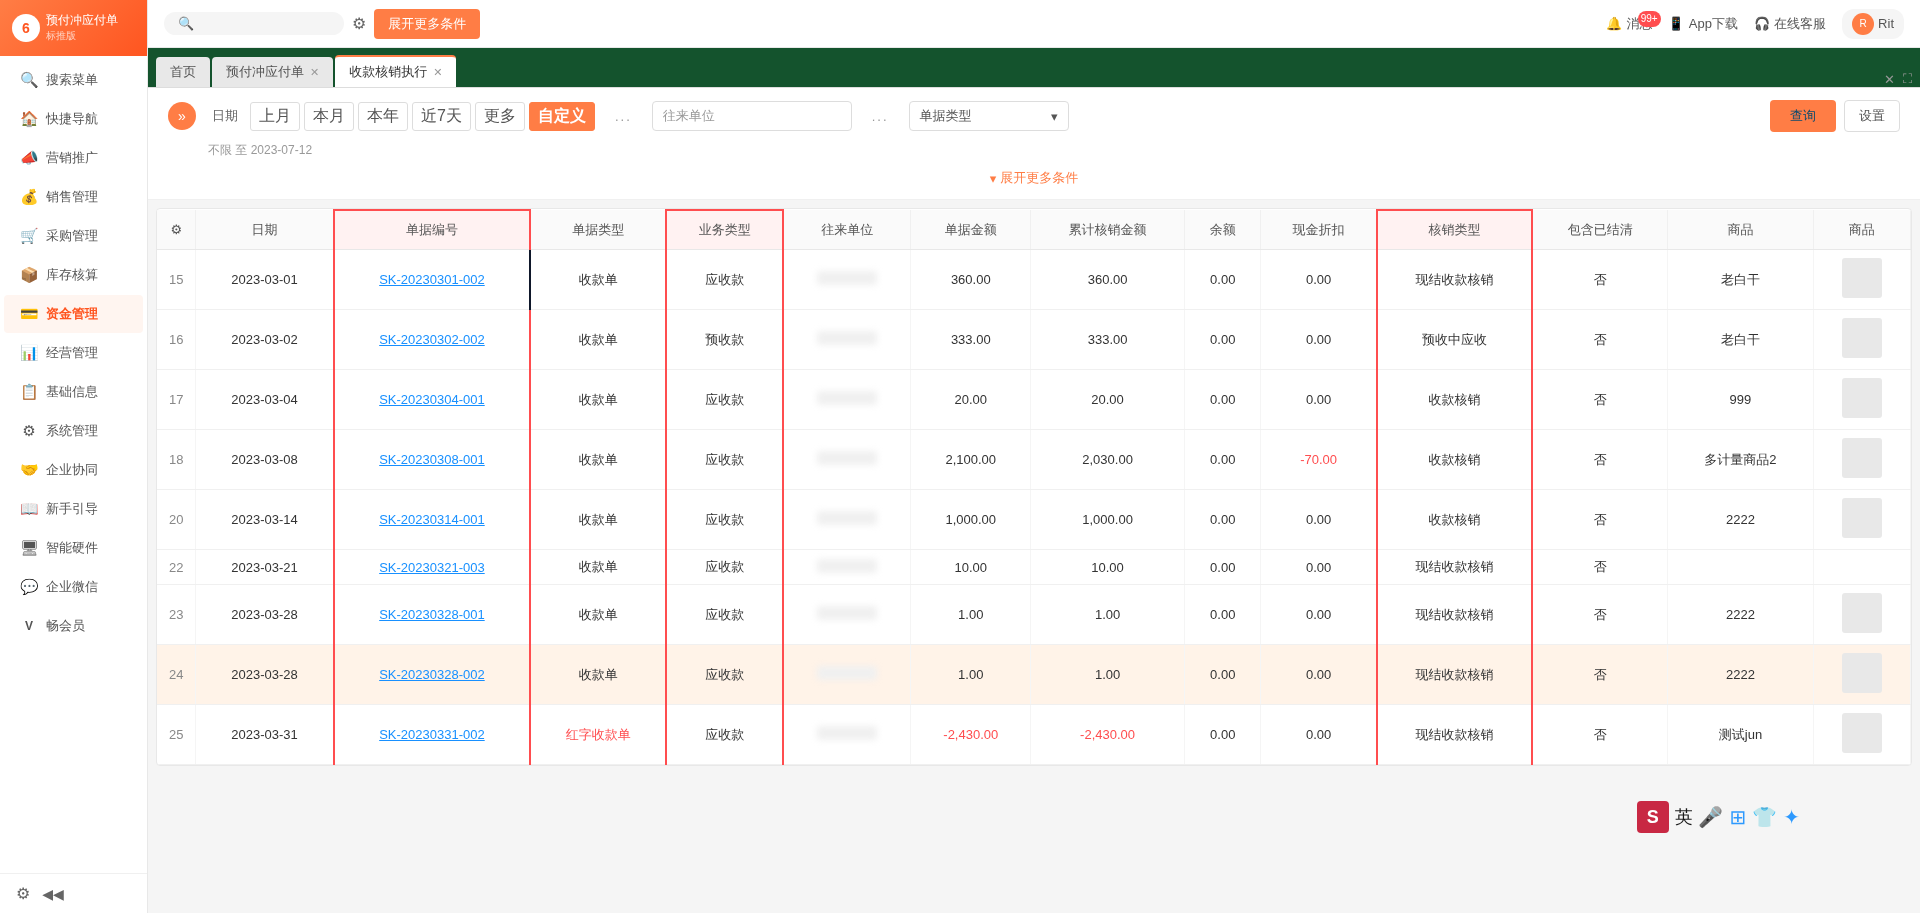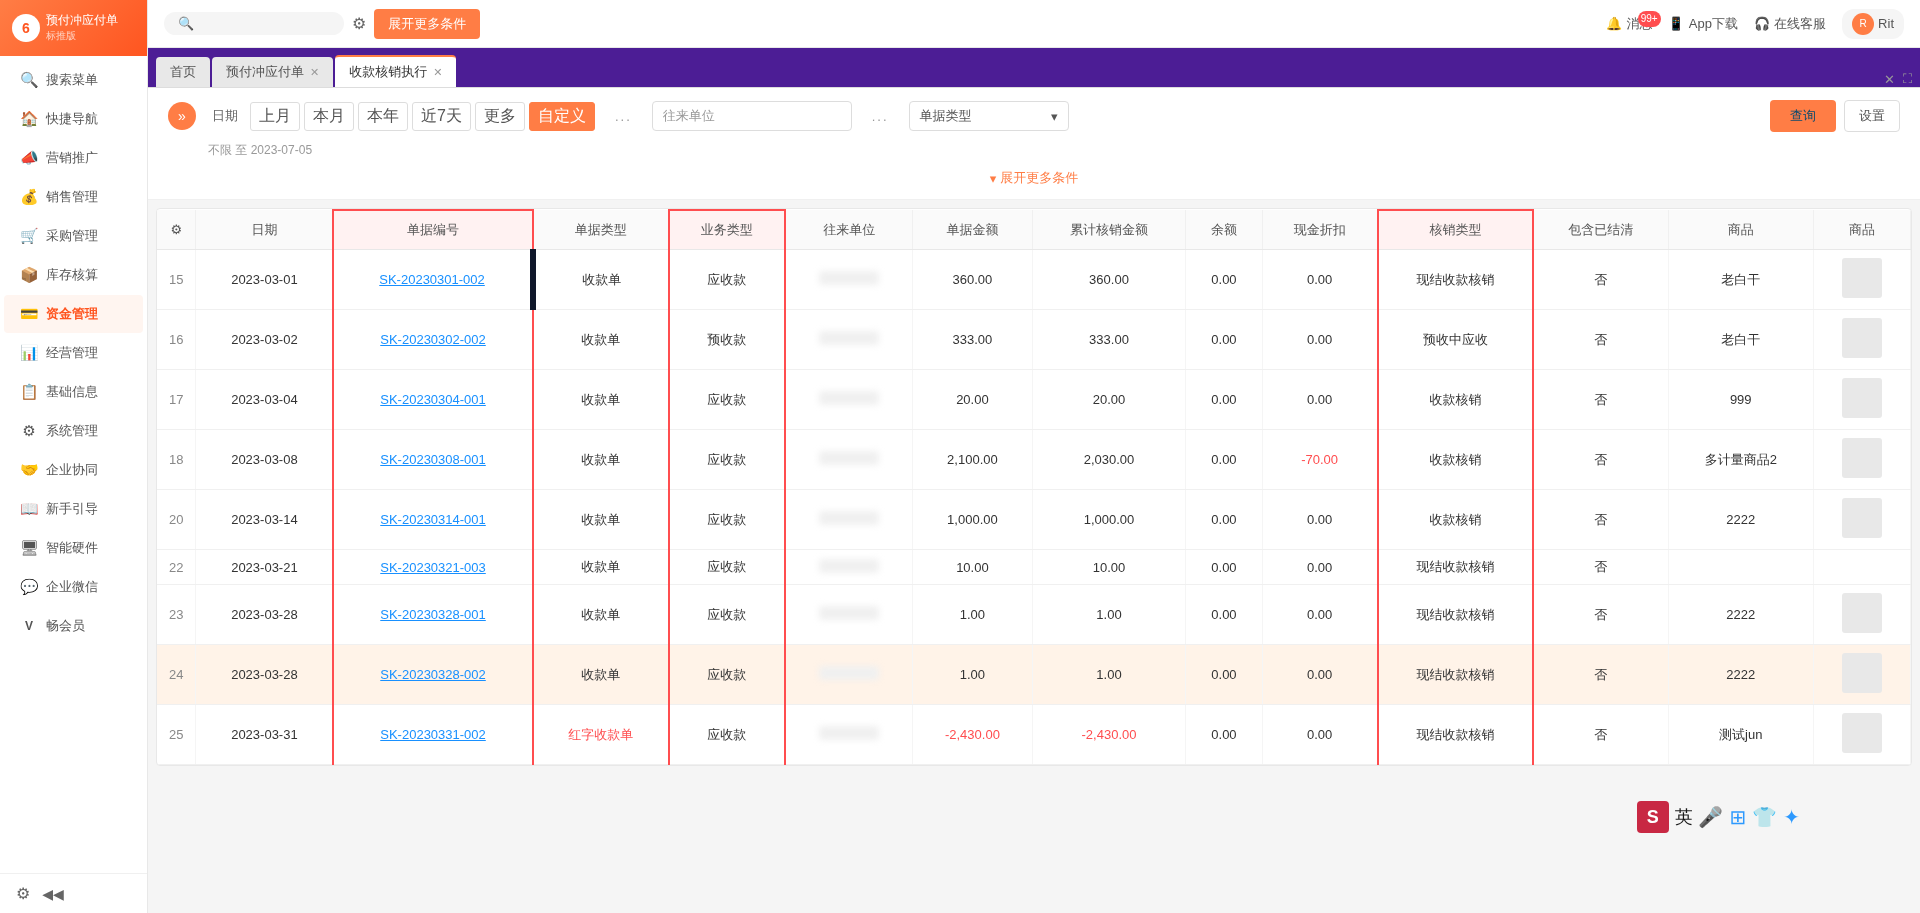--- a/index.html
+++ b/index.html
@@ -87,21 +87,21 @@
       position: absolute; top: -4px; right: -8px;
       background: #ff4d4f; color: #fff;
       border-radius: 10px; font-size: 10px;
       padding: 0 3px; min-width: 16px; text-align: center; line-height: 16px; height: 16px;
     }
     .topbar-right-item { display: flex; align-items: center; gap: 4px; cursor: pointer; }
 
     
     .tabs-bar {
       height: 40px;
-      background: #4c1d95;
+      background: #14532d;
       display: flex; align-items: flex-end;
       padding: 0 8px;
       border-bottom: 1px solid #ddd;
       text-align: center;
     }
     .tab {
       padding: 6px 14px;
       background: #e8e8e8;
       border-radius: 4px 4px 0 0;
       margin-right: 2px;
@@ -148,21 +148,21 @@
     .filter-date-btns { display: flex; gap: 4px; align-items: center; }
     .filter-date-btn {
       padding: 3px 8px;
       border: 1px solid #ddd;
       border-radius: 3px;
       cursor: pointer;
       color: #555;
       background: #fff;
       font-size: 16px;
     }
-    .filter-date-btn.custom { background: #ff7d45; color: #fff; border-color: #ff7d45; }
+    .filter-date-btn.custom { background: #ff7d45; color: #fff; border-color: #ff7d45; font-weight: bold; }
     .filter-input {
       border: 1px solid #ddd;
       border-radius: 4px;
       padding: 5px 10px;
       min-width: 200px;
       color: #999;
       display: flex; align-items: center; gap: 4px;
     }
     .filter-select {
       border: 1px solid #ddd;
@@ -406,21 +406,21 @@
           <span>单据类型</span>
           <span>▾</span>
         </div>
         <div style="margin-left:auto;display:flex;gap:8px;">
           <button class="btn-query">查询</button>
           <button class="btn-settings">设置</button>
         </div>
       </div>
       <div class="filter-row">
         <span style="width:28px;display:inline-block;"></span>
-        <span style="color:#999;font-size:12px;">不限 至 2023-07-05</span>
+        <span style="color:#999;font-size:12px;">不限 至 2023-07-12</span>
       </div>
       <div class="filter-expand">
         <span>▾</span>
         <span>展开更多条件</span>
       </div>
     </div>
 
     <div class="table-area">
       <table>
         <thead>
@@ -438,21 +438,21 @@
             <th style="border-left:2px solid #ff4d4f;border-right:2px solid #ff4d4f;border-top:2px solid #ff4d4f;background:#fff2f2;">核销类型</th>
             <th>包含已结清</th>
             <th>商品</th>
             <th>商品</th>
           </tr>
         </thead>
         <tbody id="table-body">
         <tr>
     <td style="color:#888;">15</td>
     <td>2023-03-01</td>
-    <td style="border-left:2px solid #ff4d4f;border-right:6px solid #0f172a;"><a class="link-cell" href="#">SK-20230301-002</a></td>
+    <td style="border-left:2px solid #ff4d4f;border-right:2px solid #0f172a;"><a class="link-cell" href="#">SK-20230301-002</a></td>
     <td style="">收款单</td>
     <td style="border-left:2px solid #ff4d4f;border-right:2px solid #ff4d4f;">应收款</td>
     <td><span class="blurred"></span></td>
     <td style="">360.00</td>
     <td style="">360.00</td>
     <td>0.00</td>
     <td style="">0.00</td>
     <td style="border-left:2px solid #ff4d4f;border-right:2px solid #ff4d4f;">现结收款核销</td>
     <td>否</td>
     <td>老白干</td>

